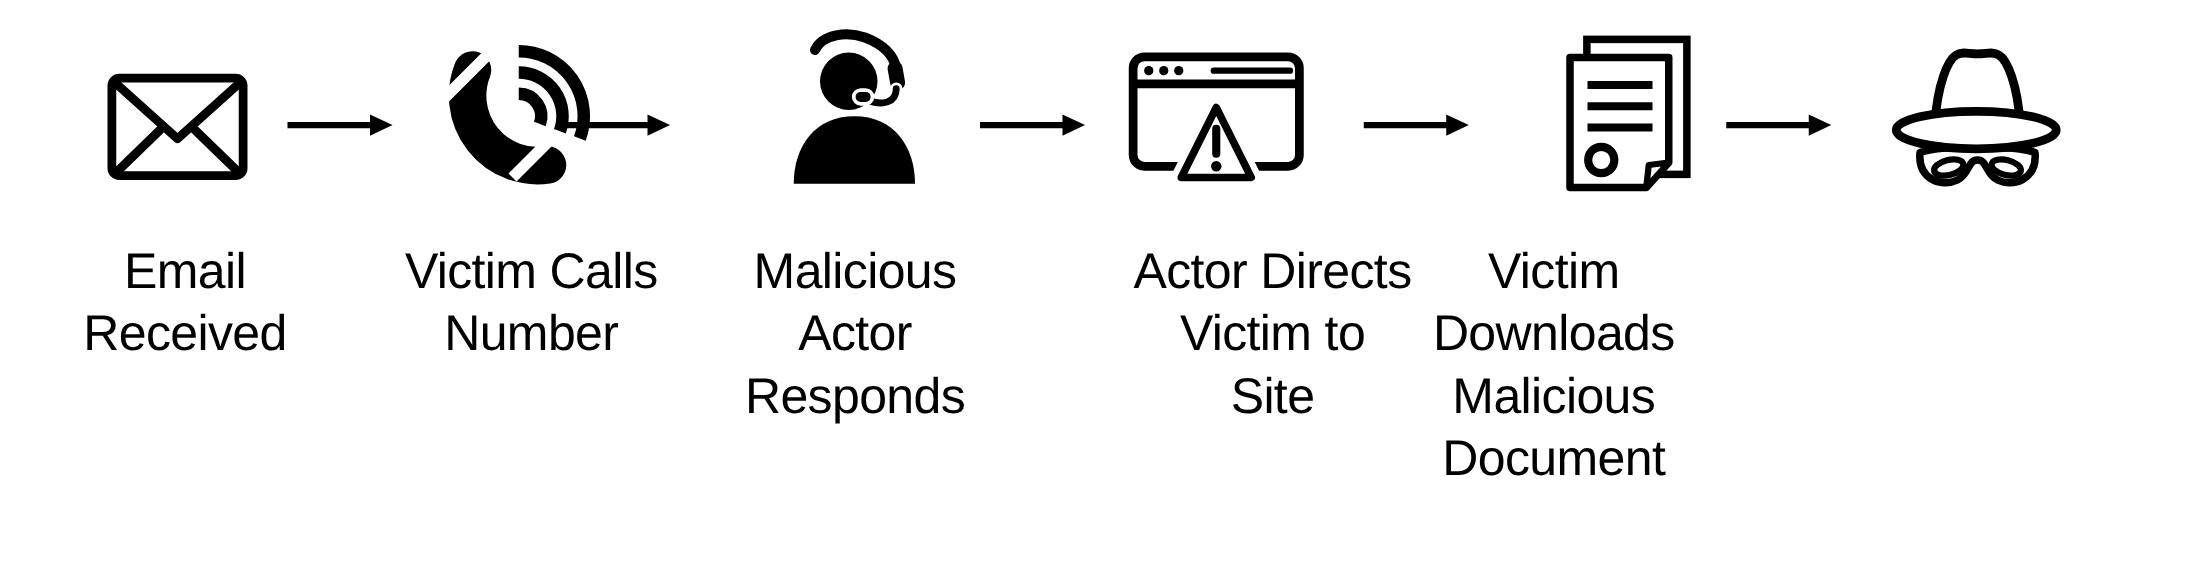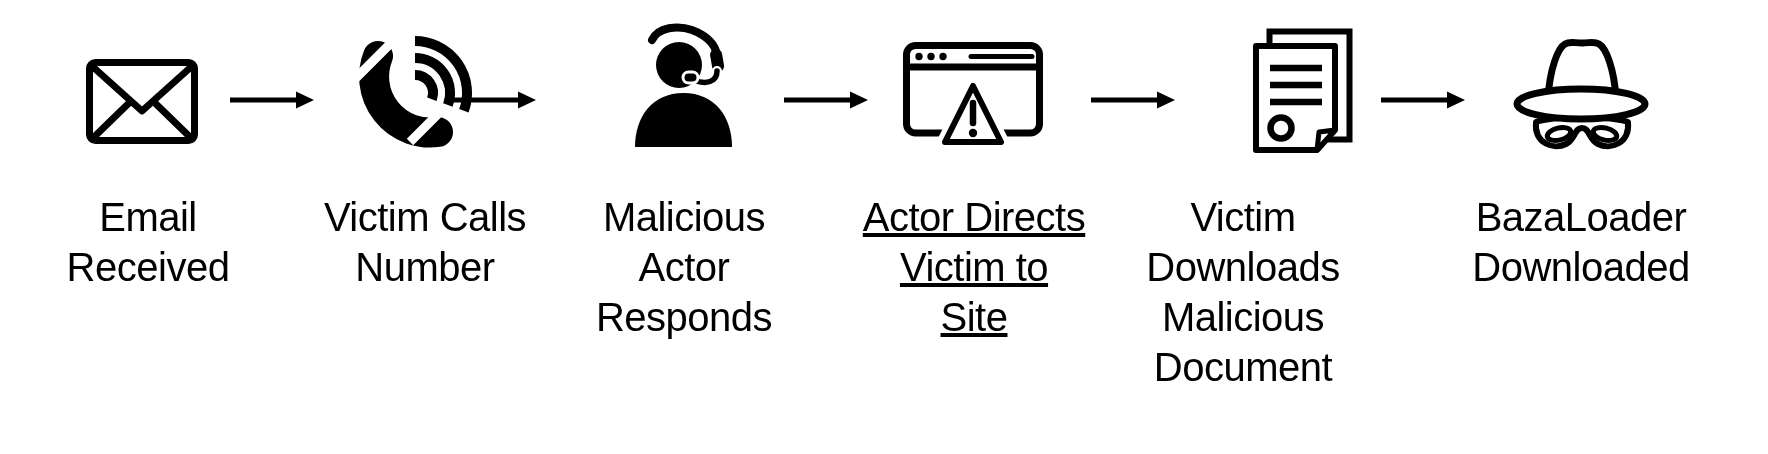--- a/index.html
+++ b/index.html
@@ -34,21 +34,21 @@
   .pos-docs     { left: 1252px; top: 28px; }
   .pos-spy      { left: 1512px; top: 38px; }
   .pos-arrow1 { left: 228px;  top: 89px; }
   .pos-arrow2 { left: 450px;  top: 89px; }
   .pos-arrow3 { left: 782px;  top: 89px; }
   .pos-arrow4 { left: 1089px; top: 89px; }
   .pos-arrow5 { left: 1379px; top: 89px; }
   .pos-label1 { left: 148px; }
   .pos-label2 { left: 393px; margin-left: 32px; }
   .pos-label3 { left: 684px; }
-  .pos-label4 { left: 974px; text-decoration: underline; }
+  .pos-label4 { left: 1018px; }
   .pos-label5 { left: 1243px; }
   .pos-label6 { left: 1581px; }
 </style>
 </head>
 <body>
 
 <div class="canvas">
 
   <div class="icon pos-envelope">
     <svg width="112" height="85" viewBox="0 0 112 85">
@@ -161,16 +161,14 @@
 
   <div class="icon pos-spy">
     <svg width="138" height="118" viewBox="0 0 138 118">
       <path d="M36 60 C 38 30 46 10 53 6 C 58 3 62 5 70 5 C 78 5 82 3 87 6 C 94 10 102 30 104 60 Z" fill="#fff" stroke="#000" stroke-width="7" stroke-linejoin="round"></path>
       <path d="M24 84 C 22 106 42 112 54 106 C 64 101 62 90 70 90 C 78 90 76 101 86 106 C 98 112 118 106 116 84 C 100 78 40 78 24 84 Z" fill="#fff" stroke="#000" stroke-width="6" stroke-linejoin="round"></path>
       <ellipse cx="47" cy="96" rx="12" ry="6" transform="rotate(-14 47 96)" fill="none" stroke="#000" stroke-width="5"></ellipse>
       <ellipse cx="93" cy="96" rx="12" ry="6" transform="rotate(14 93 96)" fill="none" stroke="#000" stroke-width="5"></ellipse>
       <ellipse cx="69" cy="66" rx="64" ry="15" fill="#fff" stroke="#000" stroke-width="7"></ellipse>
     </svg>
   </div>
-  <div class="step-label pos-label6">BazaLoader
-Downloaded</div>
 
 </div>
 
 </body></html>

